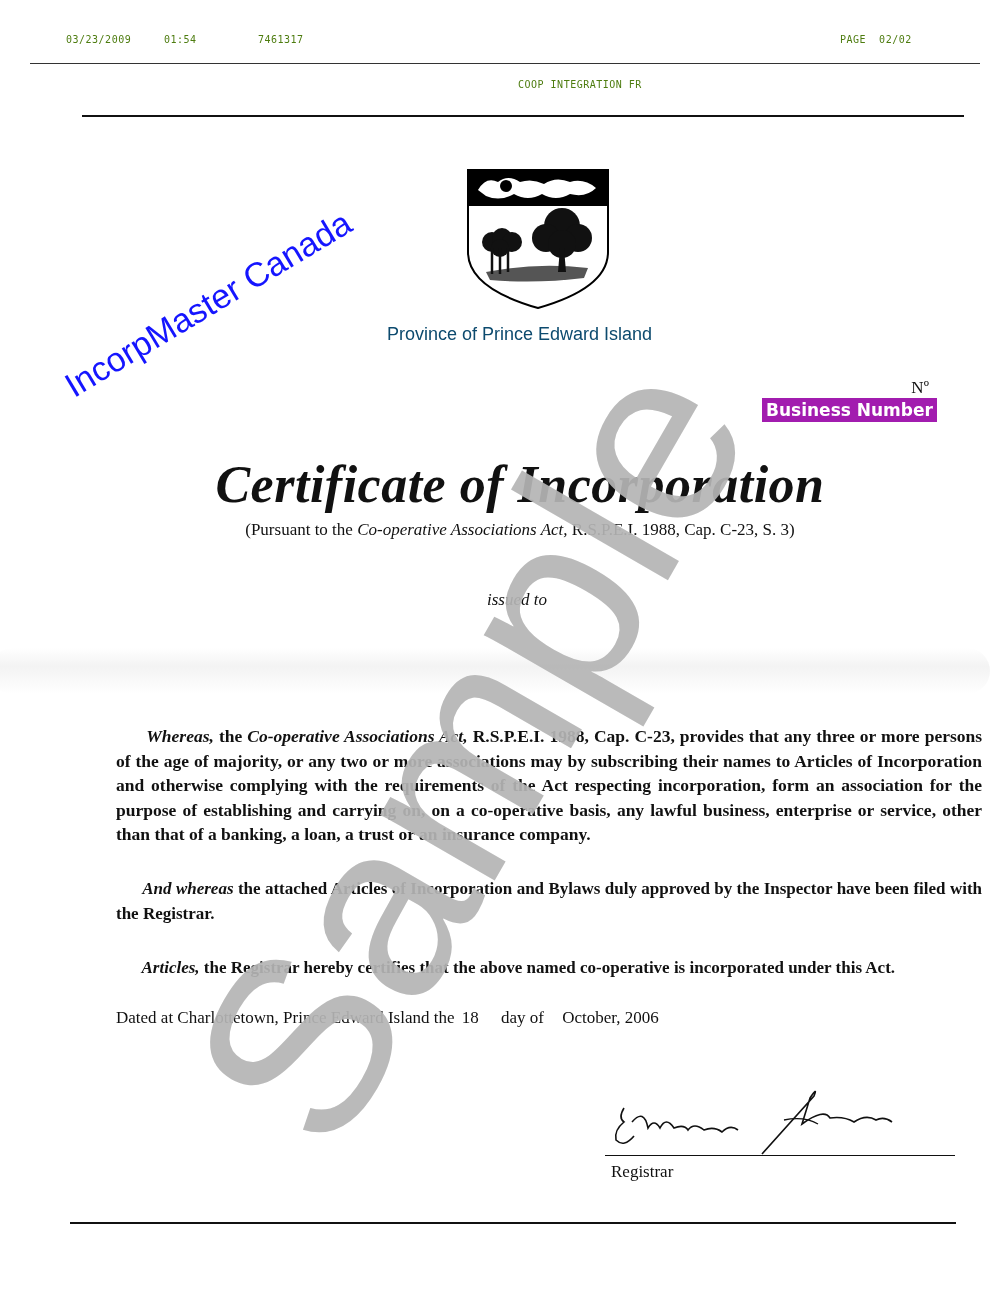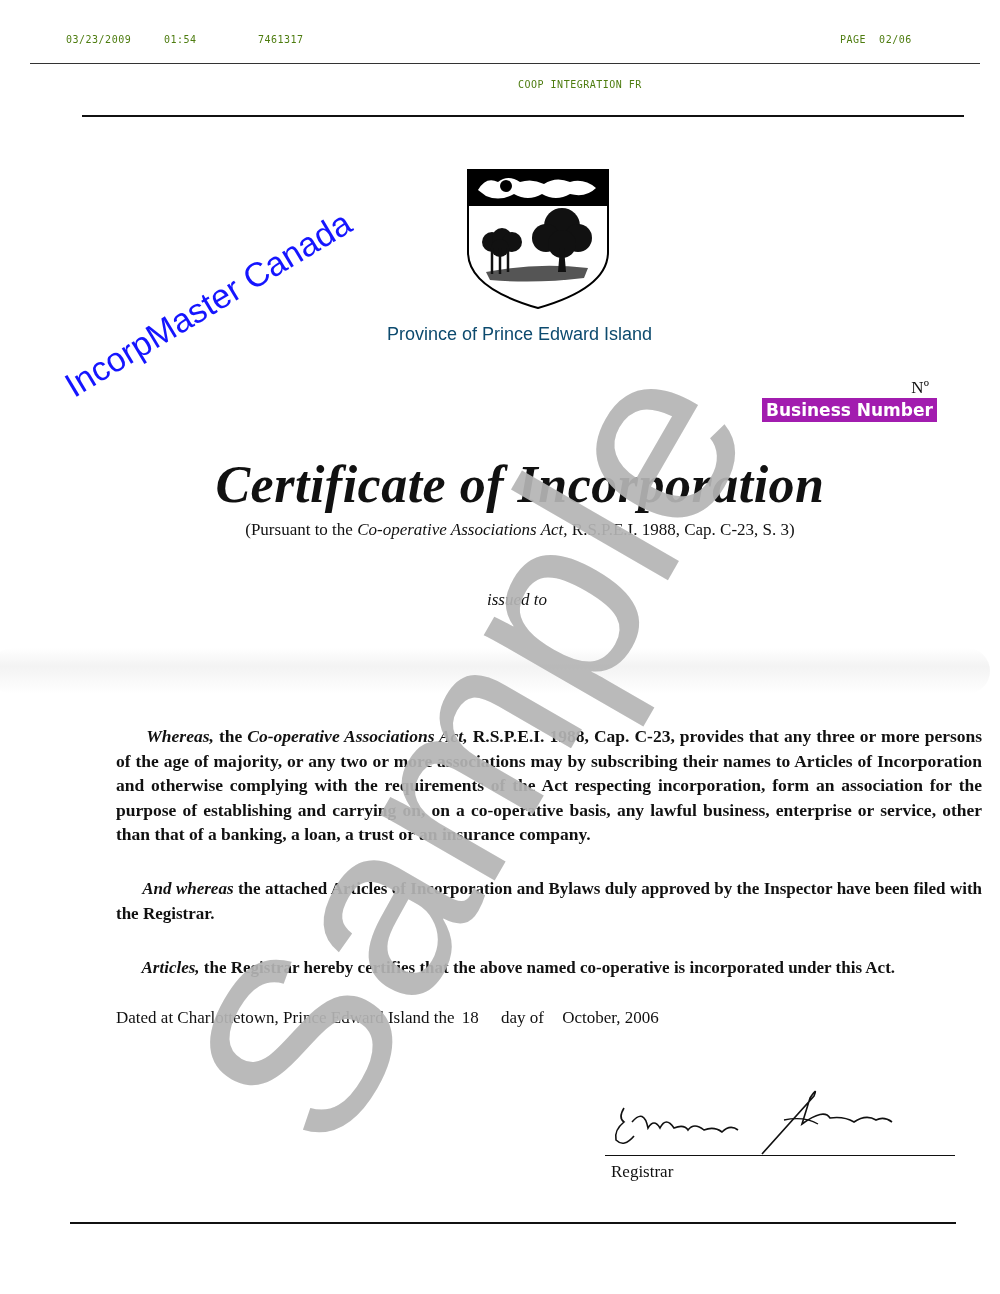--- a/index.html
+++ b/index.html
@@ -27,21 +27,21 @@
   .registrar { left:611px; top:1162px; font-size:17px; }
   .watermark { left:470px; top:750px; font-family:"Liberation Sans", sans-serif; font-size:250px; color:#b5b5b5; opacity:0.92; transform:translate(-50%,-50%) rotate(-60deg); white-space:nowrap; }
 </style>
 </head>
 <body>
 
 <div class="abs fax" style="left:66px;">03/23/2009</div>
 <div class="abs fax" style="left:164px;">01:54</div>
 <div class="abs fax" style="left:258px;">7461317</div>
 <div class="abs fax" style="left:518px;margin-top:45px;">COOP INTEGRATION FR</div>
-<div class="abs fax" style="left:840px; white-space:pre;">PAGE  02/06</div>
+<div class="abs fax" style="left:840px; white-space:pre;">PAGE  02/02</div>
 <div class="rule" style="left:30px; top:63px; width:950px; height:1px; background:#333;"></div>
 
 <div class="rule" style="left:82px; top:115px; width:882px; height:2px;"></div>
 
 <div class="abs crest">
   <svg width="144" height="142" viewBox="0 0 144 142">
     <path d="M2 2 H142 V84 Q142 120 72 140 Q2 120 2 84 Z" fill="#fff" stroke="#000" stroke-width="2"></path>
     <rect x="2" y="2" width="140" height="36" fill="#000"></rect>
 
     <path d="M12 22 Q20 8 32 14 Q42 6 54 14 Q66 10 78 16 Q90 8 104 14 Q118 10 130 20 Q120 30 104 26 Q90 34 76 26 Q62 34 48 26 Q34 34 20 28 Z" fill="#fff"></path>

